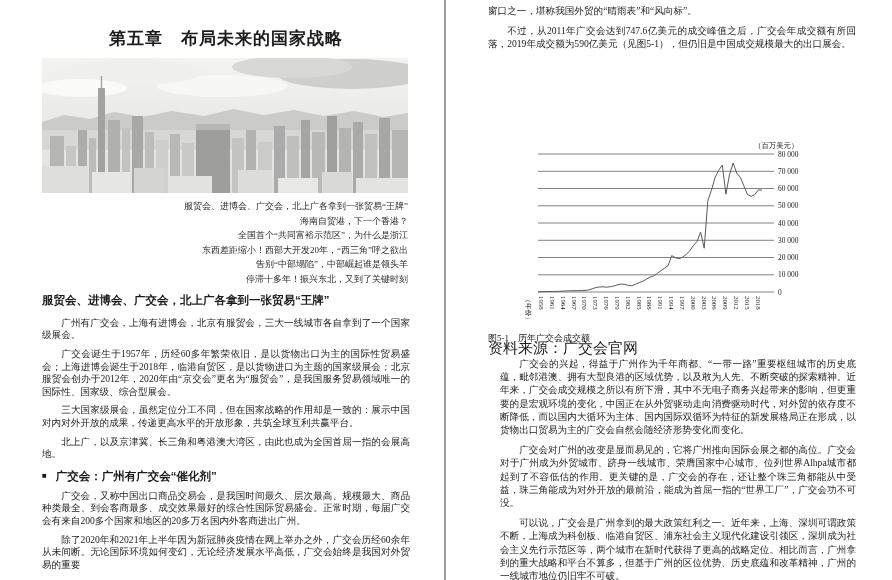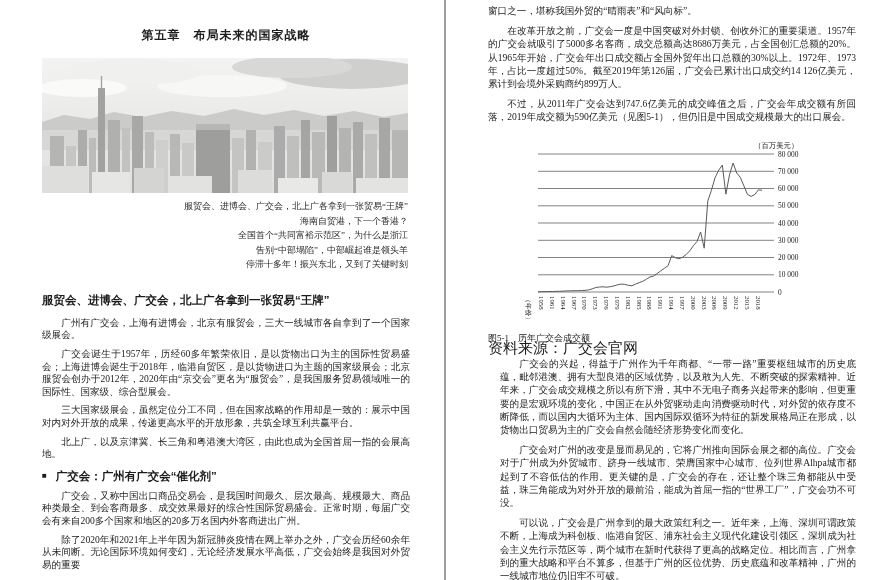--- a/index.html
+++ b/index.html
@@ -5,21 +5,21 @@
   html,body{margin:0;padding:0;background:#ffffff;}
   .spread{position:relative;width:892px;height:580px;background:#ffffff;overflow:hidden;
           font-family:"Liberation Serif","DejaVu Serif",serif;color:#1c1c1c;}
   .gutter{position:absolute;left:444px;top:0;width:3px;height:580px;background:#9d9d9d;}
   .page{position:absolute;top:0;width:427px;height:580px;background:#fff;}
   .page.left{left:0;}
   .page.right{left:446px;}
 
   .chapter-title{position:absolute;top:27px;left:42px;width:368px;text-align:center;
                  font-family:"Liberation Sans","DejaVu Sans",sans-serif;
-                 font-size:12px;font-weight:bold;letter-spacing:1px;}
+                 font-size:17px;font-weight:bold;letter-spacing:1px;}
   .photo{position:absolute;top:58px;left:42px;width:366px;height:135px;overflow:hidden;}
   .photo svg{display:block;}
   .photo-captions{position:absolute;top:199px;left:42px;width:366px;text-align:right;
                   font-size:9px;line-height:14.6px;color:#2a2a2a;}
   .section-heading{position:absolute;top:293px;left:42px;width:368px;
                    font-family:"Liberation Sans","DejaVu Sans",sans-serif;
                    font-size:11.5px;font-weight:bold;}
   .body-text{position:absolute;left:42px;width:368px;font-size:9.6px;line-height:12.4px;
              text-align:justify;}
   .body-text p{margin:0 0 6.5px 0;text-indent:2em;}
@@ -105,20 +105,21 @@
         <rect x="236" y="120" width="40" height="15" fill="#e8e8e6"></rect>
         <rect x="280" y="114" width="30" height="21" fill="#d9d9d7"></rect>
         <rect x="314" y="120" width="52" height="15" fill="#e3e3e1"></rect>
       </svg>
     </div>
 
     <div class="photo-captions">
       <div>服贸会、进博会、广交会，北上广各拿到一张贸易“王牌”</div>
       <div>海南自贸港，下一个香港？</div>
       <div>全国首个“共同富裕示范区”，为什么是浙江</div>
+      <div>东西差距缩小！西部大开发20年，“西三角”呼之欲出</div>
       <div>告别“中部塌陷”，中部崛起谁是领头羊</div>
       <div>停滞十多年！振兴东北，又到了关键时刻</div>
     </div>
 
     <div class="section-heading">服贸会、进博会、广交会，北上广各拿到一张贸易“王牌”</div>
 
     <div class="body-text body-left">
       <p>广州有广交会，上海有进博会，北京有服贸会，三大一线城市各自拿到了一个国家级展会。</p>
       <p>广交会诞生于1957年，历经60多年繁荣依旧，是以货物出口为主的国际性贸易盛会；上海进博会诞生于2018年，临港自贸区，是以货物进口为主题的国家级展会；北京服贸会创办于2012年，2020年由“京交会”更名为“服贸会”，是我国服务贸易领域唯一的国际性、国家级、综合型展会。</p>
       <p>三大国家级展会，虽然定位分工不同，但在国家战略的作用却是一致的：展示中国对内对外开放的成果，传递更高水平的开放形象，共筑全球互利共赢平台。</p>
@@ -131,21 +132,20 @@
       <p>除了2020年和2021年上半年因为新冠肺炎疫情在网上举办之外，广交会历经60余年从未间断。无论国际环境如何变幻，无论经济发展水平高低，广交会始终是我国对外贸易的重要</p>
     </div>
   </div>
 
   <div class="gutter"></div>
 
   <div class="page right">
 
     <div class="body-text body-right-top">
       <p class="no-indent">窗口之一，堪称我国外贸的“晴雨表”和“风向标”。</p>
-      <p>在改革开放之前，广交会一度是中国突破对外封锁、创收外汇的重要渠道。1957年的广交会就吸引了5000多名客商，成交总额高达8686万美元，占全国创汇总额的20%。从1965年开始，广交会年出口成交额占全国外贸年出口总额的30%以上。1972年、1973年，占比一度超过50%。截至2019年第126届，广交会已累计出口成交约14 126亿美元，累计到会境外采购商约899万人。</p>
       <p>不过，从2011年广交会达到747.6亿美元的成交峰值之后，广交会年成交额有所回落，2019年成交额为590亿美元（见图5-1），但仍旧是中国成交规模最大的出口展会。</p>
     </div>
 
     <div class="chart-wrap">
       <svg class="chart-svg" width="446" height="186" viewBox="0 0 446 186">
           <line x1="92" y1="156.0" x2="328" y2="156.0" stroke="#4d4d4d" stroke-width="0.7"></line>
           <text x="332" y="158.6" font-size="7.4" fill="#1a1a1a">0</text>
           <line x1="92" y1="138.8" x2="328" y2="138.8" stroke="#4d4d4d" stroke-width="0.7"></line>
           <text x="332" y="141.3" font-size="7.4" fill="#1a1a1a">10 000</text>
           <line x1="92" y1="121.5" x2="328" y2="121.5" stroke="#4d4d4d" stroke-width="0.7"></line>

